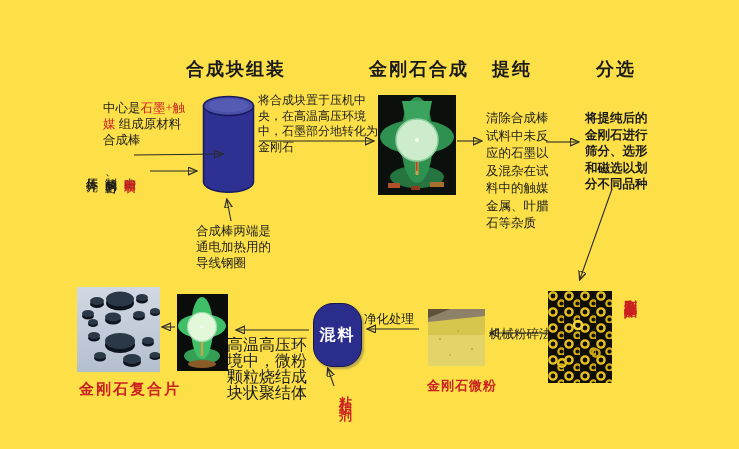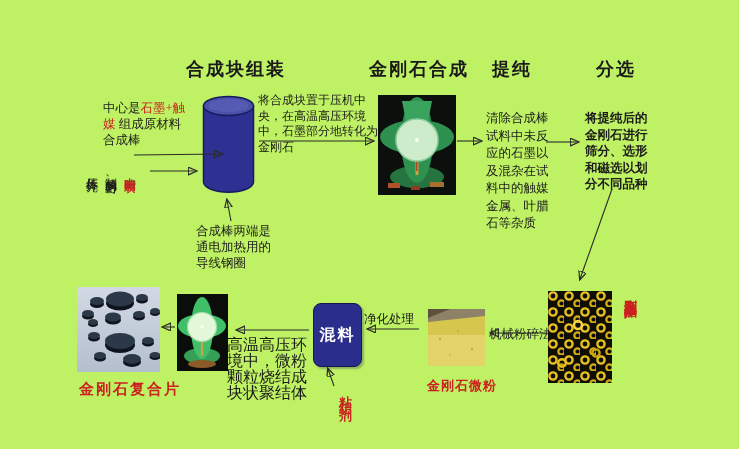--- a/index.html
+++ b/index.html
@@ -1,28 +1,28 @@
 <!DOCTYPE html>
 <html><head>
 <meta charset="utf-8">
 <style>
   html,body{margin:0;padding:0;background:#ffffff;}
   .canvas{
-    position:relative;width:739px;height:449px;background:#bef264;overflow:hidden;
+    position:relative;width:739px;height:449px;background:#fde047;overflow:hidden;
     font-family:"Liberation Serif","DejaVu Serif",serif;color:#1a1a1a;
   }
   .abs{position:absolute;}
   .hdr{font-size:18px;font-weight:bold;letter-spacing:2px;white-space:nowrap;}
   .note{font-size:12.5px;line-height:16px;}
   .red{color:#cb2121;}
   .vert{writing-mode:vertical-rl;text-orientation:upright;}
   .shell{font-size:12px;line-height:19px;letter-spacing:1px;height:84px;}
   .redlab{color:#cb2121;font-weight:bold;}
   .mixbox{
-    background:#2b2d8c;border-radius:8px;border:1px solid #15164f;
+    background:#2b2d8c;border-radius:20px;border:1px solid #15164f;
     display:flex;align-items:center;justify-content:center;
     color:#ffffff;font-weight:bold;font-size:16px;letter-spacing:2px;
     box-shadow:2px 2px 2px rgba(60,60,90,.35);
   }
   svg{display:block;}
   .arrows{pointer-events:none;z-index:6;}
   .arrows line, .arrows path{stroke:#2a2a2a;stroke-width:1.1;fill:none;}
 </style>
 </head>
 <body>

